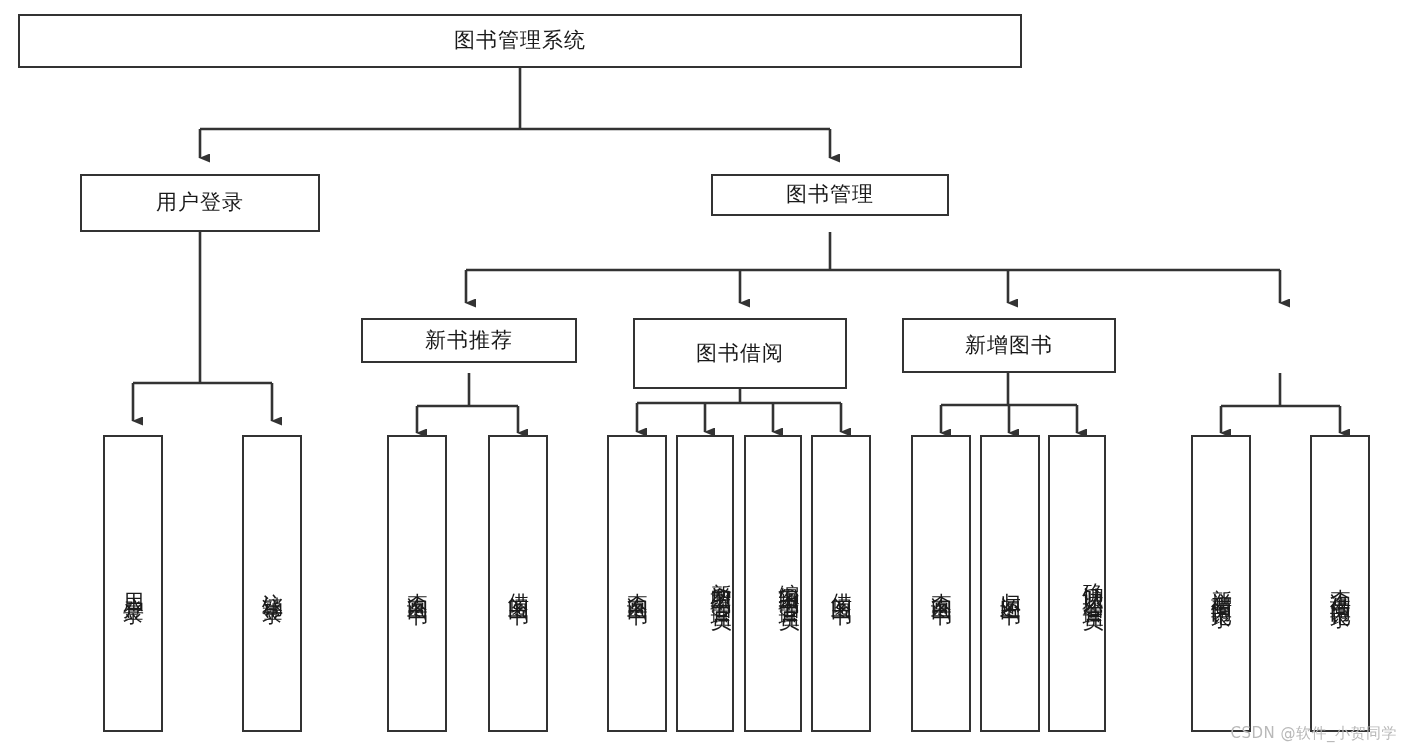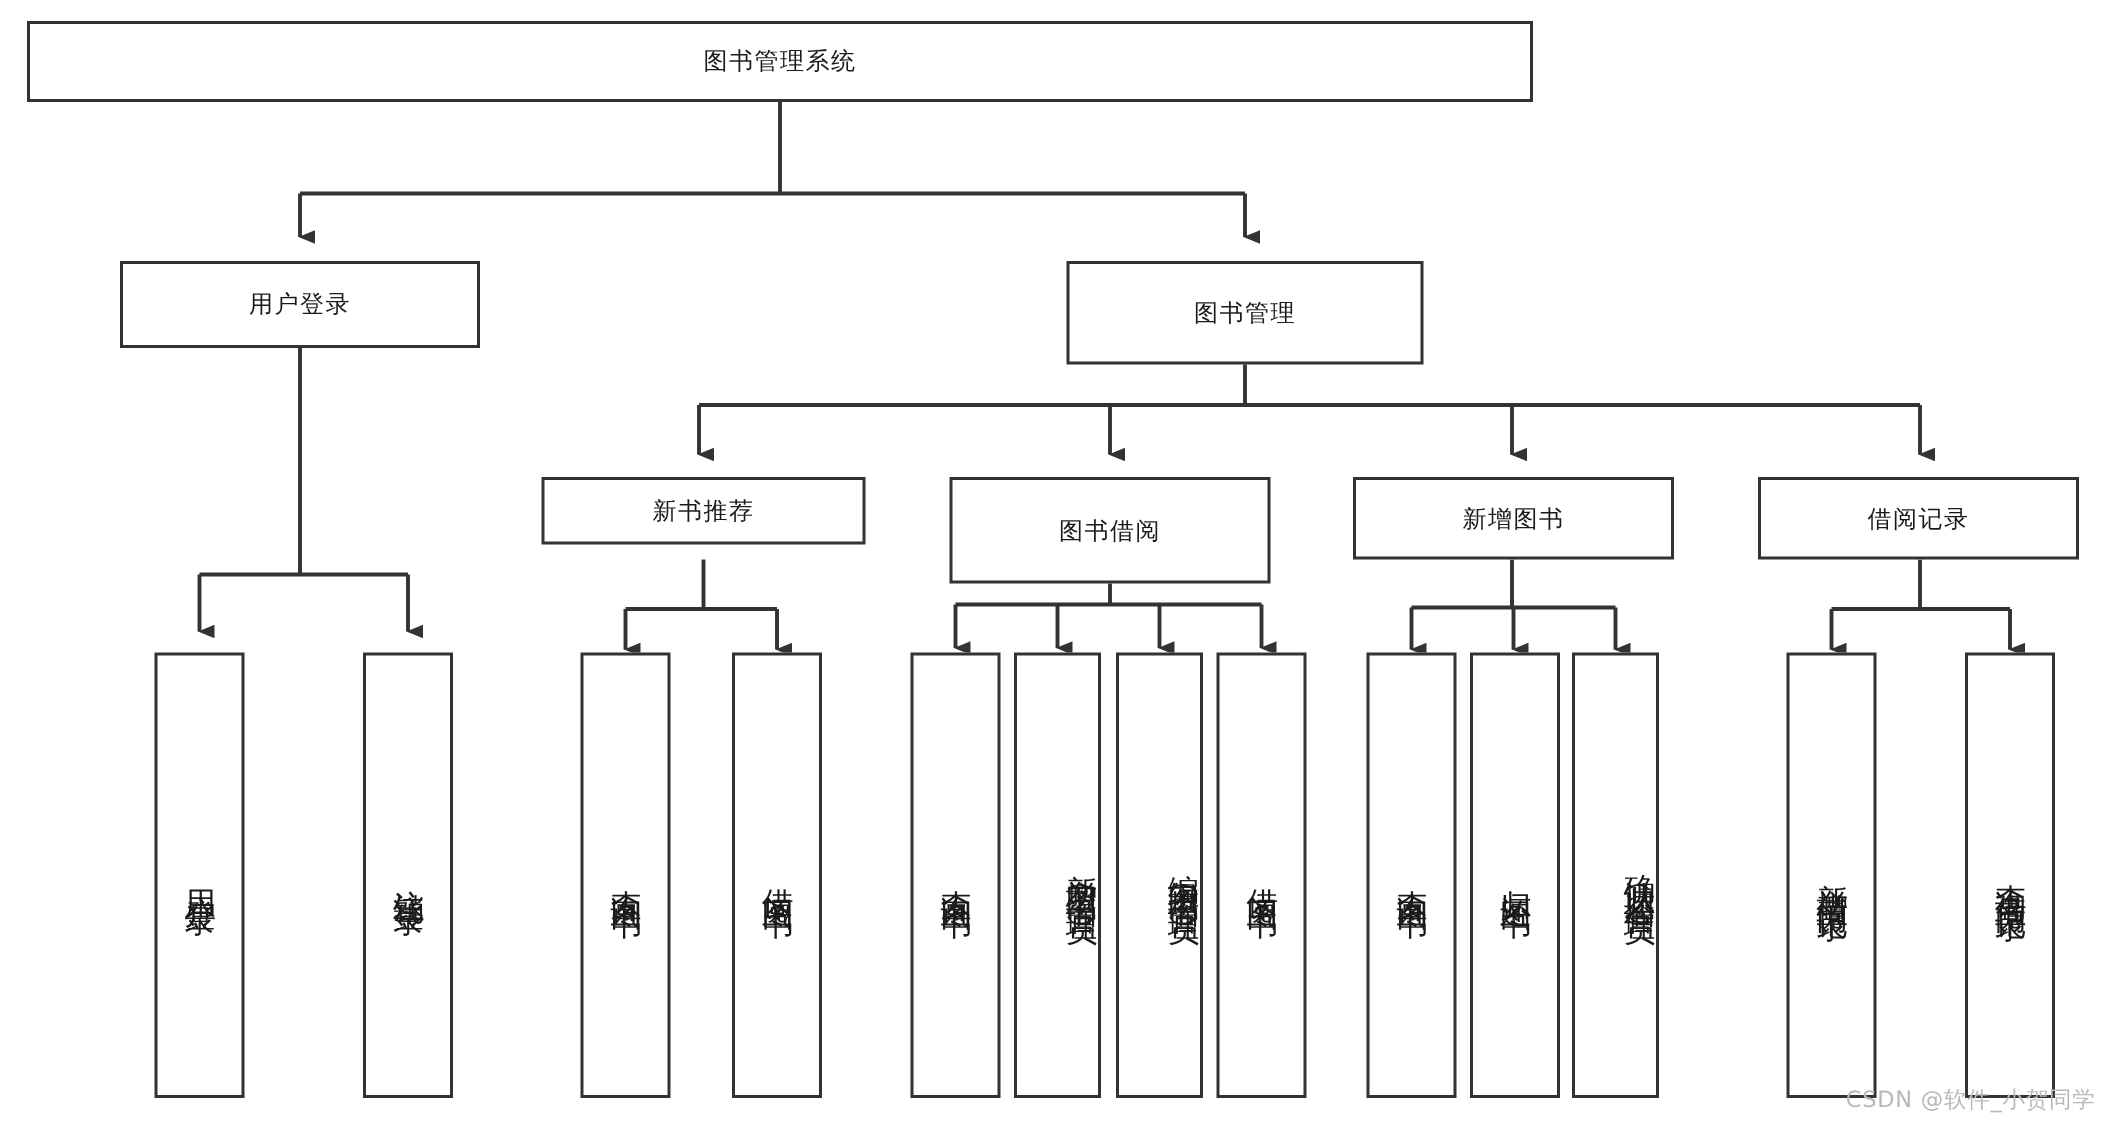--- a/index.html
+++ b/index.html
@@ -32,21 +32,21 @@
     background: #ffffff;
     border: 2px solid #333333;
     display: flex;
     align-items: center;
     justify-content: center;
     color: #1a1a1a;
     text-align: center;
     z-index: 2;
   }
   .node.horizontal {
-    font-size: 16px;
+    font-size: 21px;
     line-height: 1.2;
     letter-spacing: 1px;
   }
   .node.vertical {
     writing-mode: vertical-rl;
     text-orientation: upright;
     font-size: 21px;
     letter-spacing: 4px;
     line-height: 1.1;
     padding: 4px 0;
@@ -130,39 +130,36 @@
   </svg>
 
   <div class="node horizontal" style="left:18px; top:14px; width:1004px; height:54px;">
     <span class="node-label">图书管理系统</span>
   </div>
 
   <div class="node horizontal" style="left:80px; top:174px; width:240px; height:58px;">
     <span class="node-label">用户登录</span>
   </div>
 
-  <div class="node horizontal" style="left:711px; top:174px; width:238px; height:69px;">
+  <div class="node horizontal" style="left:711px; top:174px; width:238px; height:42px;">
     <span class="node-label">图书管理</span>
   </div>
 
   <div class="node horizontal" style="left:361px; top:318px; width:216px; height:45px;">
     <span class="node-label">新书推荐</span>
   </div>
 
   <div class="node horizontal" style="left:633px; top:318px; width:214px; height:71px;">
     <span class="node-label">图书借阅</span>
   </div>
 
   <div class="node horizontal" style="left:902px; top:318px; width:214px; height:55px;">
     <span class="node-label">新增图书</span>
   </div>
 
-  <div class="node horizontal" style="left:1172px; top:318px; width:214px; height:55px;">
-    <span class="node-label">借阅记录</span>
-  </div>
 
   <div class="node vertical v-center" style="left:103px; top:435px; width:60px; height:297px;">
     <span class="node-label">用户登录</span>
   </div>
 
   <div class="node vertical v-center" style="left:242px; top:435px; width:60px; height:297px;">
     <span class="node-label">注销登录</span>
   </div>
 
   <div class="node vertical v-center" style="left:387px; top:435px; width:60px; height:297px;">

